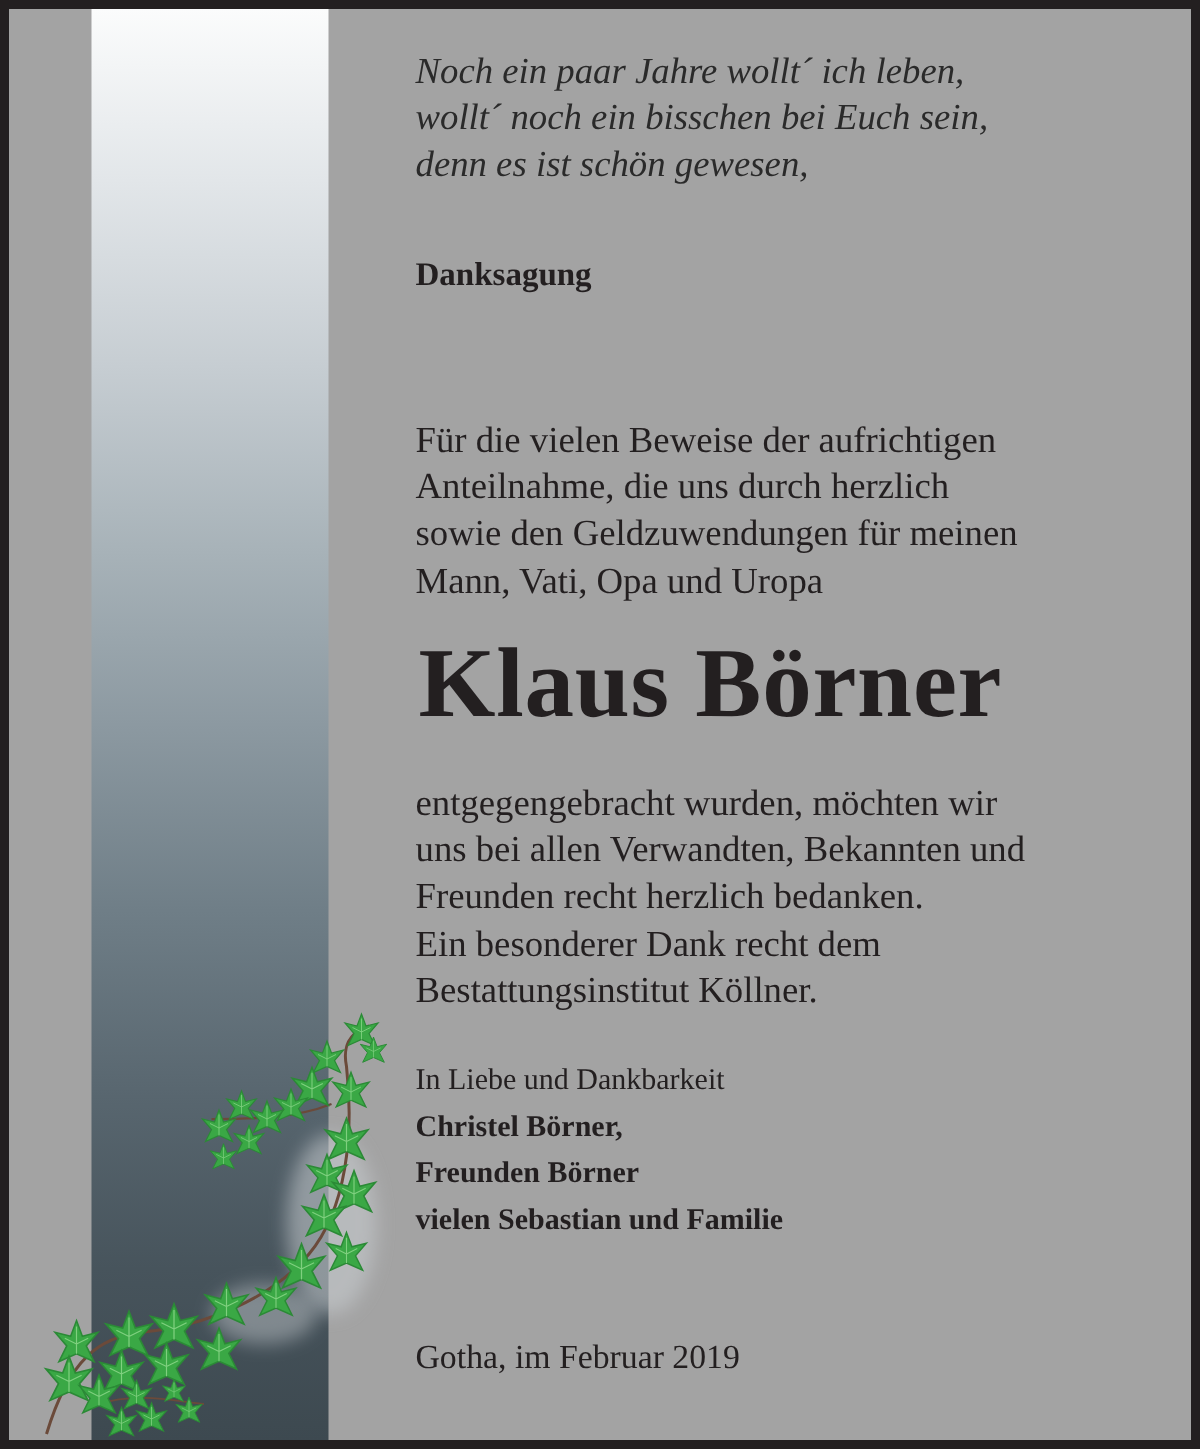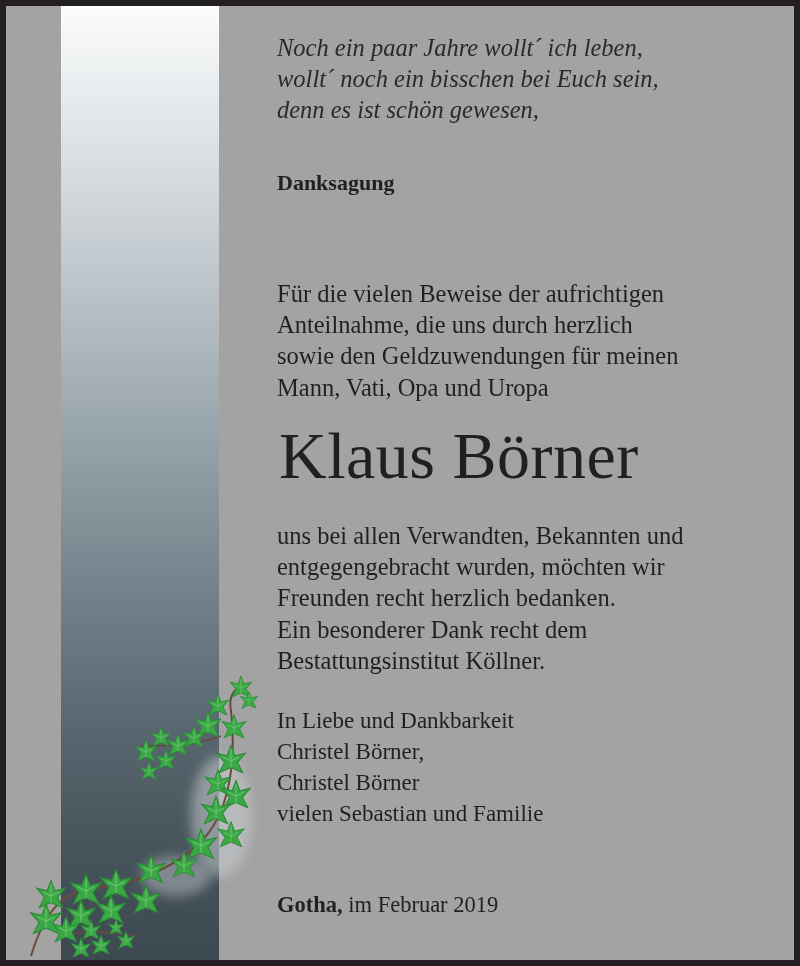--- a/index.html
+++ b/index.html
@@ -6,26 +6,26 @@
   body { width:800px; height:966px; background:#231f20; position:relative; overflow:hidden; }
   .page { position:absolute; left:6px; top:6px; width:788px; height:954px; background:#a3a3a3; overflow:hidden; }
   .bar { position:absolute; left:55px; top:0; width:158px; height:954px;
     background: linear-gradient(to bottom, #fbfcfc 0%, #e2e6e9 12%, #c6cdd2 25%, #a7b2b8 38%, #8c99a1 50%, #6f7e87 63%, #58666f 76%, #47545c 88%, #3d4950 100%); }
   .ivy { position:absolute; left:0; top:660px; width:270px; height:294px; }
   .content { position:absolute; left:271px; top:0; width:510px; font-family:"Liberation Serif", serif; color:#231f20; }
   .poem { position:absolute; top:26px; left:0; font-style:italic; font-size:24.5px; line-height:31px; color:#2a2a2a; }
   .poem div { white-space:nowrap; }
   .heading { position:absolute; top:164px; left:0; font-weight:bold; font-size:22px; }
   .para1 { position:absolute; top:236px; left:0; font-size:24.5px; line-height:31.2px; white-space:nowrap;margin-top:36px; }
-  .name { position:absolute; top:414px; left:2px; font-weight:normal; font-size:66px; letter-spacing:0.5px; line-height:72px; white-space:nowrap; }
+  .name { position:absolute; top:414px; left:2px; font-weight:bold; font-size:66px; letter-spacing:0.5px; line-height:72px; white-space:nowrap; }
   .para2 { position:absolute; top:514px; left:0; font-size:24.5px; line-height:31.2px; white-space:nowrap; }
-  .signoff { position:absolute; top:699px; left:0; font-size:23px; line-height:31px; white-space:nowrap; }
-  .signoff .b { font-weight:normal; }
+  .signoff { position:absolute; top:699px; left:0; font-size:20px; line-height:31px; white-space:nowrap; }
+  .signoff .b { font-weight:bold; }
   .closing { position:absolute; top:886px; left:0; font-size:22.5px; white-space:nowrap; }
-  .closing b { font-weight:bold; }
+  .closing b { font-weight:normal; }
 </style>
 </head>
 <body>
 
 <div class="page">
   <div class="bar"></div>
 
   <svg class="ivy" viewBox="0 0 270 294" xmlns="http://www.w3.org/2000/svg">
     <defs>
       <filter id="sh" x="-50%" y="-50%" width="200%" height="200%">
@@ -87,29 +87,29 @@
     <div class="para1">
       <div>Für die vielen Beweise der aufrichtigen</div>
       <div>Anteilnahme, die uns durch herzlich</div>
       <div>sowie den Geldzuwendungen für meinen</div>
       <div>Mann, Vati, Opa und Uropa</div>
     </div>
 
     <div class="name">Klaus Börner</div>
 
     <div class="para2">
+      <div>entgegengebracht wurden, möchten wir</div>
       <div>uns bei allen Verwandten, Bekannten und</div>
-      <div>entgegengebracht wurden, möchten wir</div>
       <div>Freunden recht herzlich bedanken.</div>
       <div>Ein besonderer Dank recht  dem</div>
       <div>Bestattungsinstitut Köllner.</div>
     </div>
 
     <div class="signoff">
       <div>In Liebe und Dankbarkeit</div>
       <div class="b">Christel Börner,</div>
-      <div class="b">Christel Börner</div>
+      <div class="b">Freunden Börner</div>
       <div class="b">vielen Sebastian und Familie</div>
     </div>
 
     <div class="closing"><b>Gotha,</b><span> im Februar 2019</span></div>
   </div>
 </div>
 
 </body></html>

